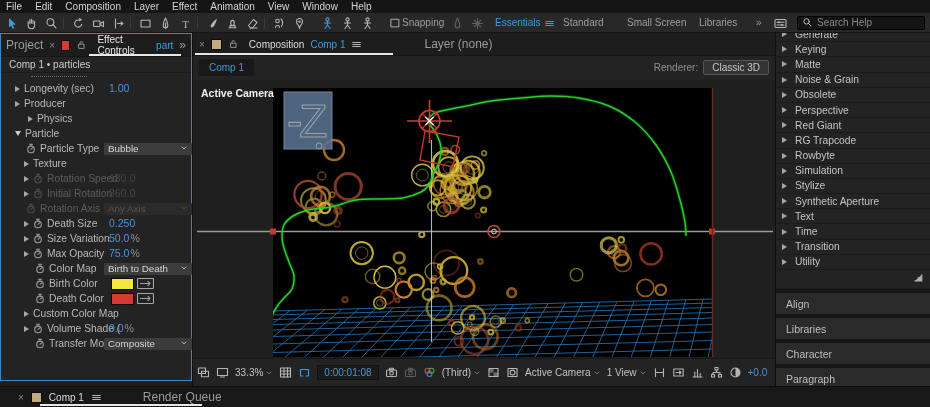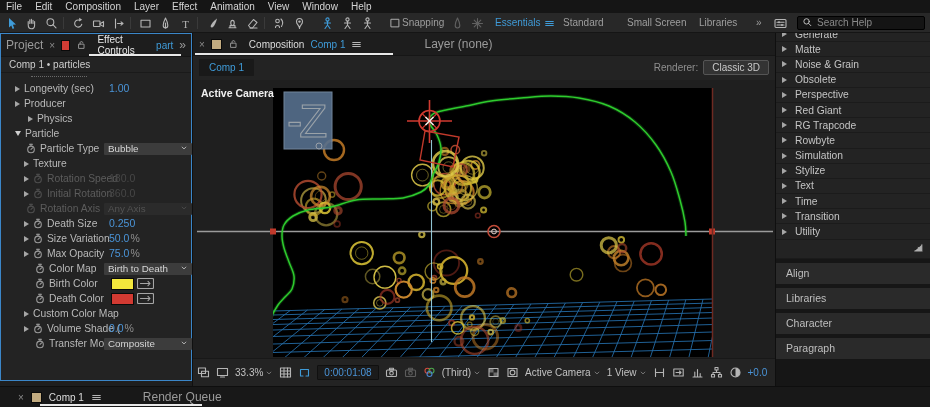--- a/index.html
+++ b/index.html
@@ -916,20 +916,24 @@
   </div>
 
   <div id="fxpanel" class="abs">
     <div id="fxlist">
         <div class="fxrow" style="margin-top: -6px; text-align: center;">
           <span class="arr r"></span>
           <span>Generate</span>
         </div>
         <div class="fxrow">
           <span class="arr r"></span>
+          <span>Keying</span>
+        </div>
+        <div class="fxrow">
+          <span class="arr r"></span>
           <span>Matte</span>
         </div>
         <div class="fxrow">
           <span class="arr r"></span>
           <span>Noise &amp; Grain</span>
         </div>
         <div class="fxrow">
           <span class="arr r"></span>
           <span>Obsolete</span>
         </div>
@@ -949,20 +953,24 @@
           <span class="arr r"></span>
           <span>Rowbyte</span>
         </div>
         <div class="fxrow">
           <span class="arr r"></span>
           <span>Simulation</span>
         </div>
         <div class="fxrow">
           <span class="arr r"></span>
           <span>Stylize</span>
+        </div>
+        <div class="fxrow">
+          <span class="arr r"></span>
+          <span>Synthetic Aperture</span>
         </div>
         <div class="fxrow">
           <span class="arr r"></span>
           <span>Text</span>
         </div>
         <div class="fxrow">
           <span class="arr r"></span>
           <span>Time</span>
         </div>
         <div class="fxrow">

